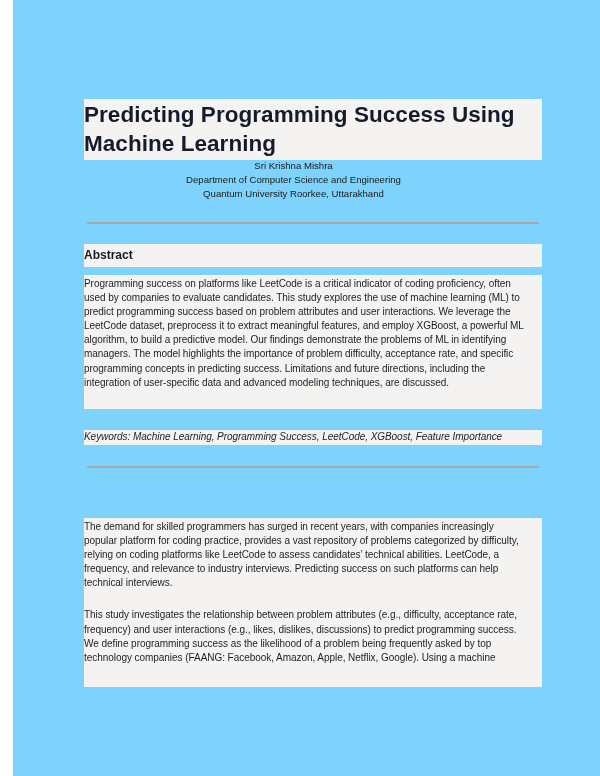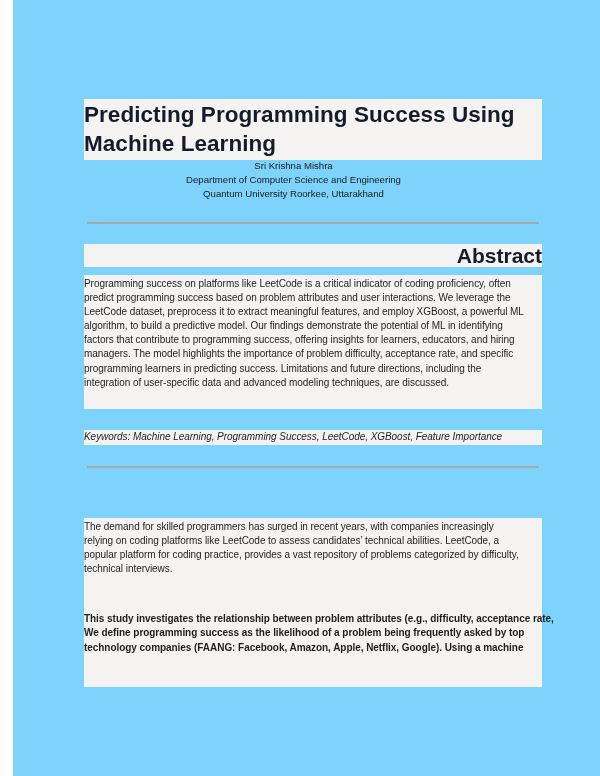--- a/index.html
+++ b/index.html
@@ -61,24 +61,23 @@
       position: absolute;
       left: 74px;
       width: 452px;
       height: 2px;
       background: #a8a8a8;
     }
     .section-heading {
       margin: 0;
       font-weight: bold;
       color: #161b2b;
-      font-size: 21px;
+      font-size: 12px;
       line-height: 23px;
       padding-left: 0;
-      text-align: right;
     }
     .para {
       margin: 0;
       font-size: 10px;
       line-height: 14.1px;
       color: #1e1e1e;
       letter-spacing: -0.05px;
     }
     .para .line {
       display: block;
@@ -105,47 +104,49 @@
 
   <div class="rule" style="top:222px;"></div>
 
   <div class="shade" style="top:244px; height:23px;">
     <h2 class="section-heading">Abstract</h2>
   </div>
 
   <div class="shade" style="top:275px; height:134px; padding-top:2px;">
     <p class="para">
       <span class="line">Programming success on platforms like LeetCode is a critical indicator of coding proficiency, often</span>
+      <span class="line">used by companies to evaluate candidates. This study explores the use of machine learning (ML) to</span>
       <span class="line">predict programming success based on problem attributes and user interactions. We leverage the</span>
       <span class="line">LeetCode dataset, preprocess it to extract meaningful features, and employ XGBoost, a powerful ML</span>
-      <span class="line">algorithm, to build a predictive model. Our findings demonstrate the potential of ML in identifying</span>
-      <span class="line">factors that contribute to programming success, offering insights for learners, educators, and hiring</span>
+      <span class="line">algorithm, to build a predictive model. Our findings demonstrate the problems of ML in identifying</span>
       <span class="line">managers. The model highlights the importance of problem difficulty, acceptance rate, and specific</span>
-      <span class="line">programming learners in predicting success. Limitations and future directions, including the</span>
+      <span class="line">programming concepts in predicting success. Limitations and future directions, including the</span>
       <span class="line">integration of user-specific data and advanced modeling techniques, are discussed.</span>
     </p>
   </div>
 
   <div class="shade" style="top:430px; height:15px;font-style:italic;">
     <p class="para" style="line-height:14px;">Keywords: Machine Learning, Programming Success, LeetCode, XGBoost, Feature Importance</p>
   </div>
 
   <div class="rule" style="top:466px;"></div>
 
   <div class="shade" style="top:486px; height:23px;margin-top:48px;">
     <h2 class="section-heading">1. Introduction</h2>
   </div>
 
   <div class="shade" style="top:518px; height:169px; padding-top:2px;">
     <p class="para">
       <span class="line">The demand for skilled programmers has surged in recent years, with companies increasingly</span>
+      <span class="line">popular platform for coding practice, provides a vast repository of problems categorized by difficulty,</span>
       <span class="line">relying on coding platforms like LeetCode to assess candidates’ technical abilities. LeetCode, a</span>
-      <span class="line">popular platform for coding practice, provides a vast repository of problems categorized by difficulty,</span>
+      <span class="line">frequency, and relevance to industry interviews. Predicting success on such platforms can help</span>
       <span class="line">technical interviews.</span>
     </p>
-    <p class="para" style="margin-top:36px;font-weight:bold;">
+    <p class="para" style="margin-top:18px;">
       <span class="line">This study investigates the relationship between problem attributes (e.g., difficulty, acceptance rate,</span>
+      <span class="line">frequency) and user interactions (e.g., likes, dislikes, discussions) to predict programming success.</span>
       <span class="line">We define programming success as the likelihood of a problem being frequently asked by top</span>
       <span class="line">technology companies (FAANG: Facebook, Amazon, Apple, Netflix, Google). Using a machine</span>
     </p>
   </div>
 
 </div>
 
 </body></html>

